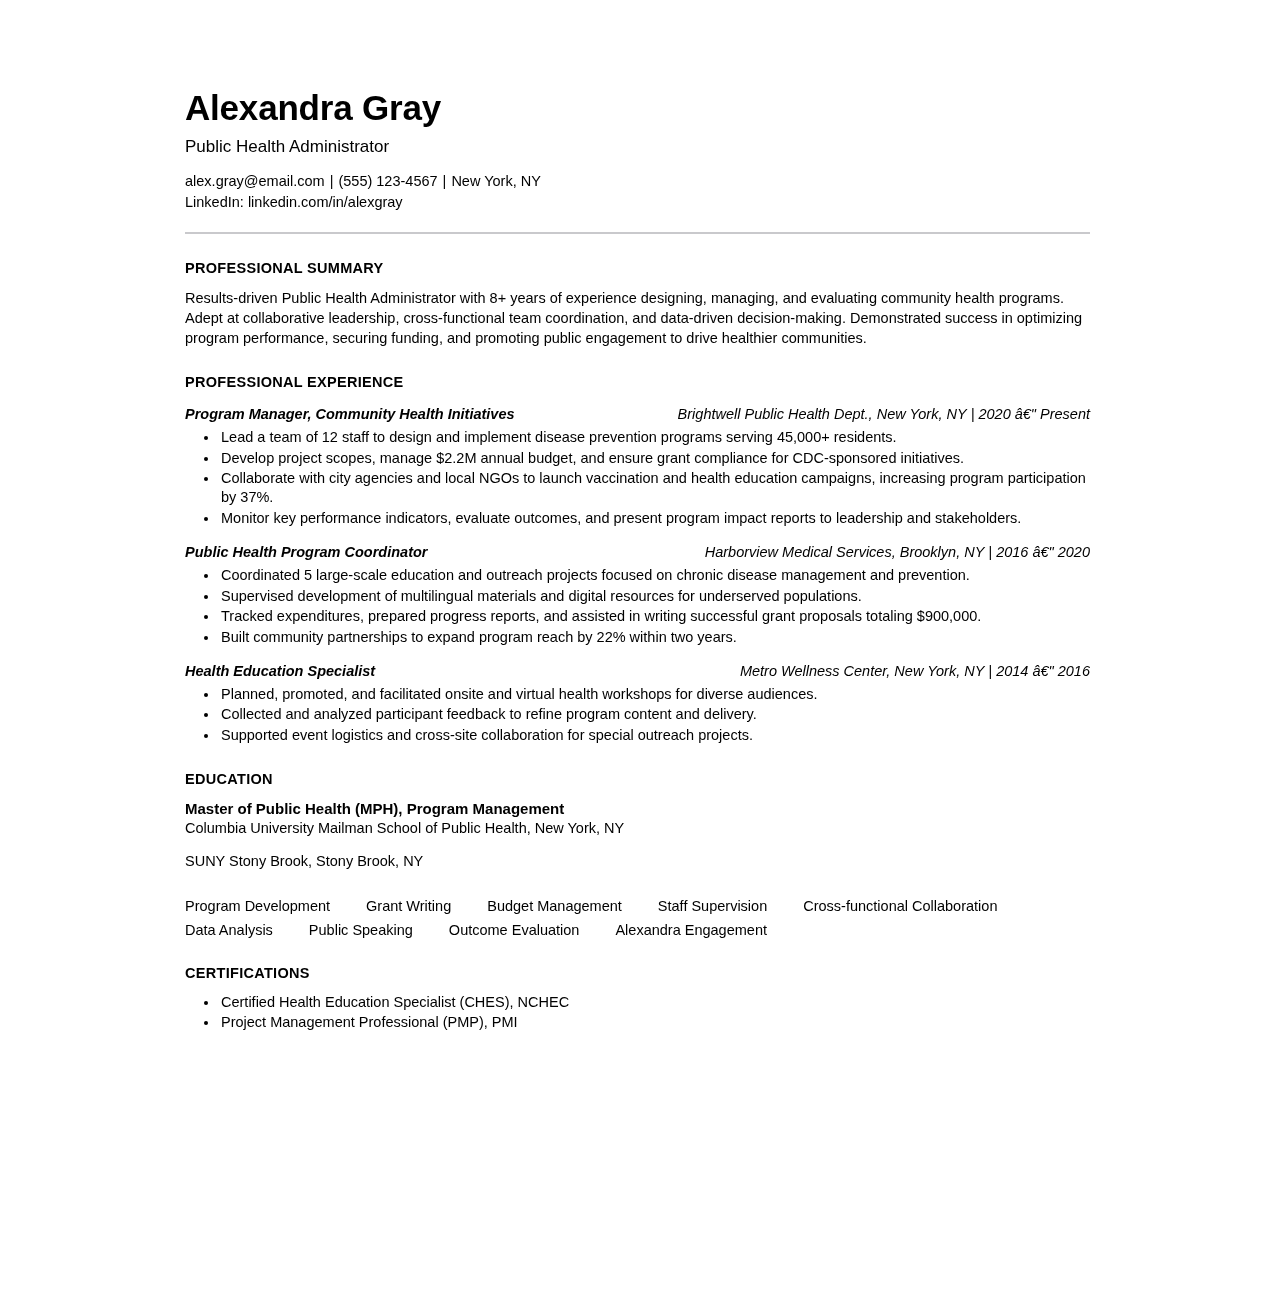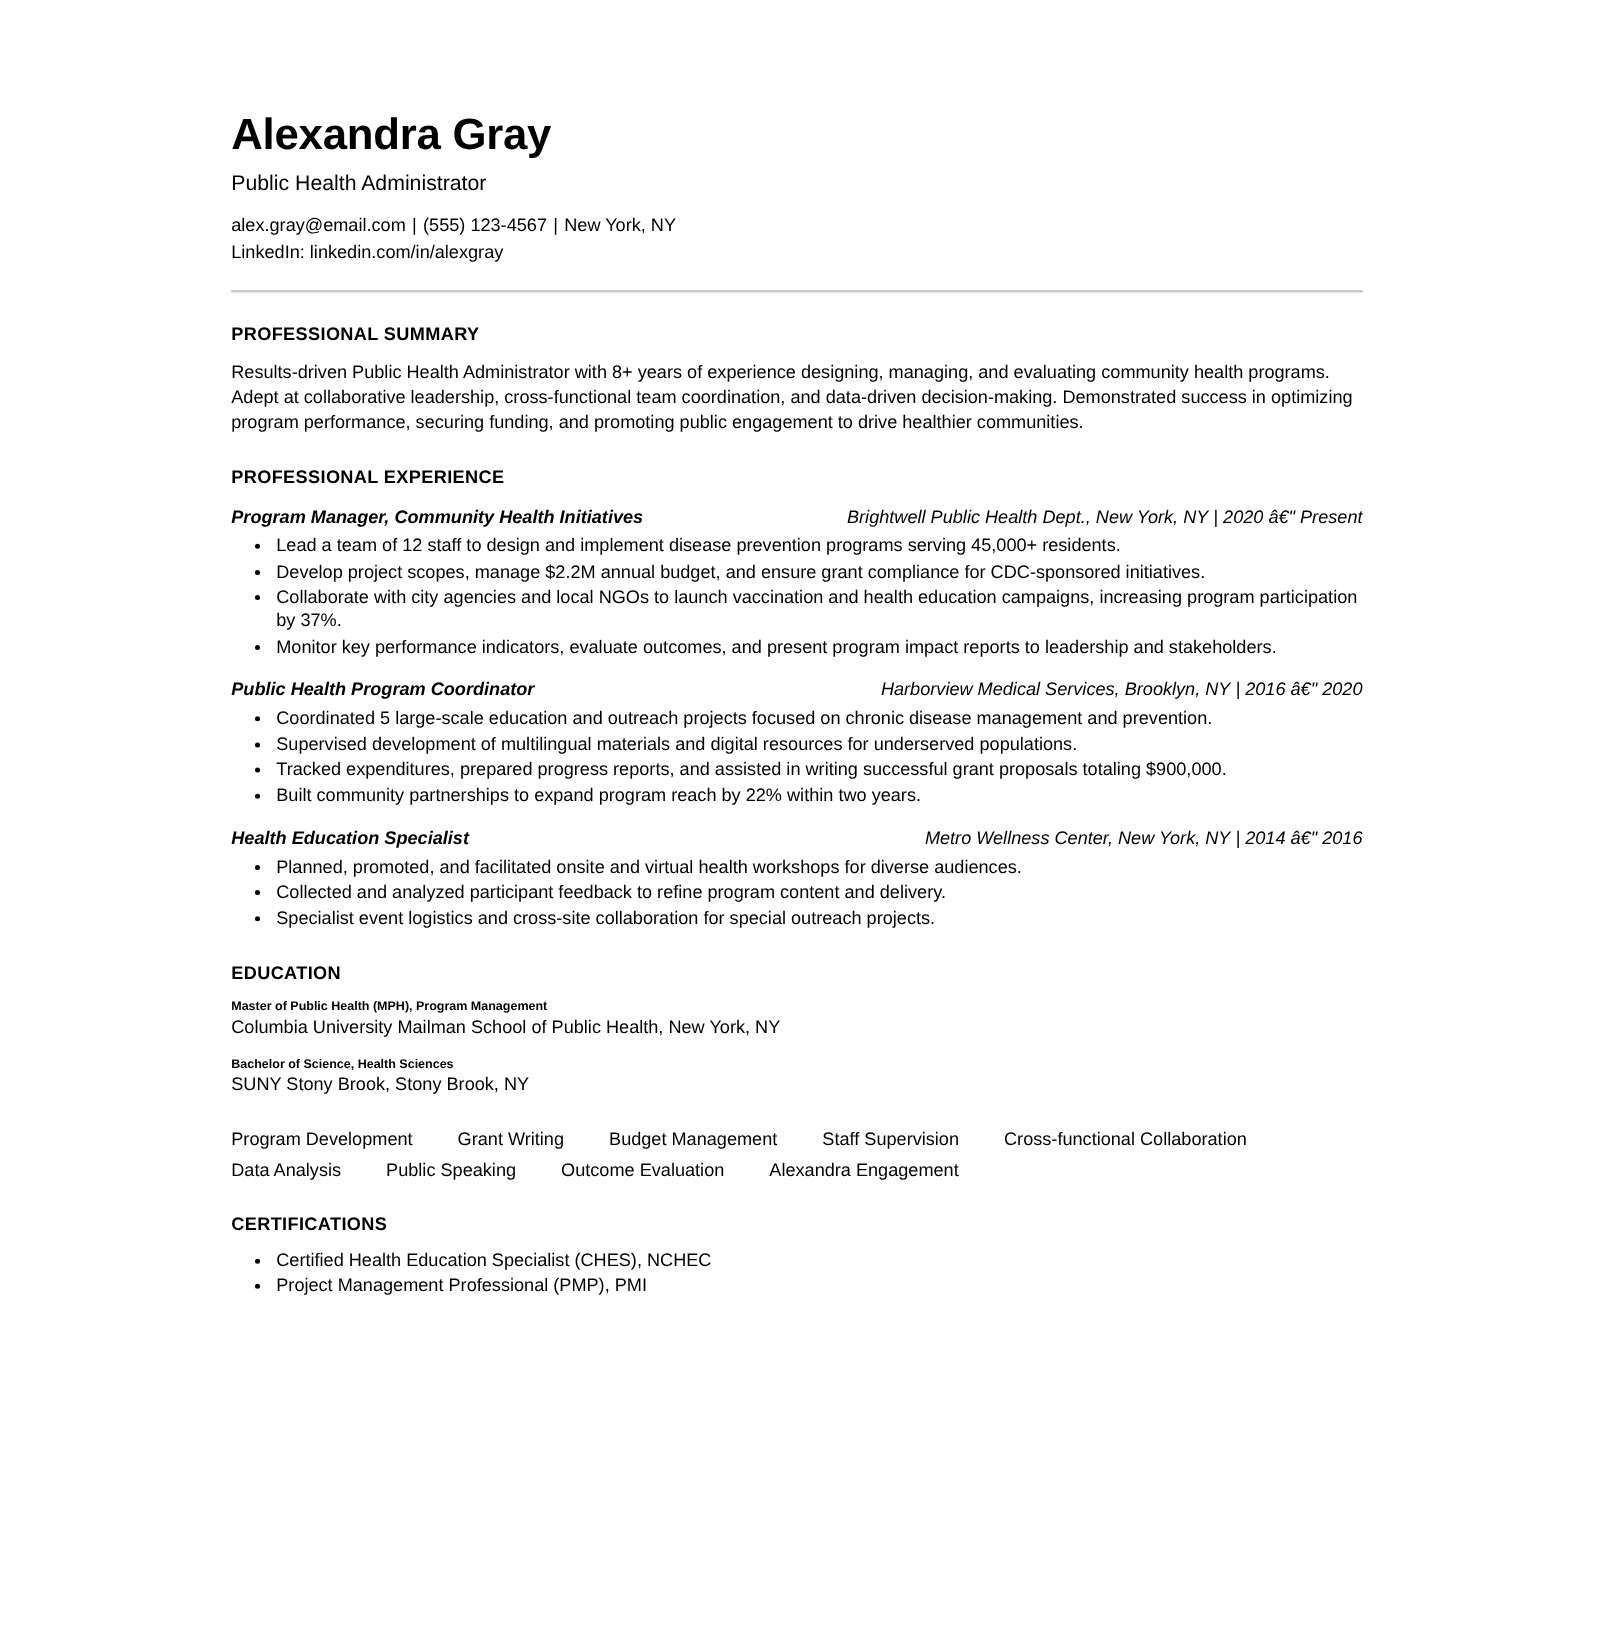--- a/index.html
+++ b/index.html
@@ -113,21 +113,21 @@
   }
 
   
   .edu-item {
     margin-bottom: 13px;
   }
   .edu-item:last-child {
     margin-bottom: 0;
   }
   .edu-degree {
-    font-size: 10px;
+    font-size: 15px;
     font-weight: bold;
     line-height: 1.35;
   }
   .edu-school {
     font-size: 14.5px;
     line-height: 1.35;
   }
 
   
   .skills-wrap {
@@ -206,33 +206,32 @@
       </div>
 
       <div class="job">
         <div class="job-head">
           <span class="job-title">Health Education Specialist</span>
           <span class="job-meta"><span>Metro Wellness Center, New York, NY</span><span class="sep">|</span><span>2014 â€" 2016</span></span>
         </div>
         <ul class="bullets">
           <li>Planned, promoted, and facilitated onsite and virtual health workshops for diverse audiences.</li>
           <li>Collected and analyzed participant feedback to refine program content and delivery.</li>
-          <li>Specialist event logistics and cross-site collaboration for special outreach projects.</li>
+          <li>Supported event logistics and cross-site collaboration for special outreach projects.</li>
         </ul>
       </div>
     </div>
 
     <div class="section">
       <div class="section-title">EDUCATION</div>
       <div class="edu-item">
         <div class="edu-degree">Master of Public Health (MPH), Program Management</div>
         <div class="edu-school">Columbia University Mailman School of Public Health, New York, NY</div>
       </div>
       <div class="edu-item">
-        <div class="edu-degree">Bachelor of Science, Health Sciences</div>
         <div class="edu-school">SUNY Stony Brook, Stony Brook, NY</div>
       </div>
     </div>
 
     <div class="section">
       <div class="skills-wrap">
         <span class="skill">Program Development</span>
         <span class="skill">Grant Writing</span>
         <span class="skill">Budget Management</span>
         <span class="skill">Staff Supervision</span>

